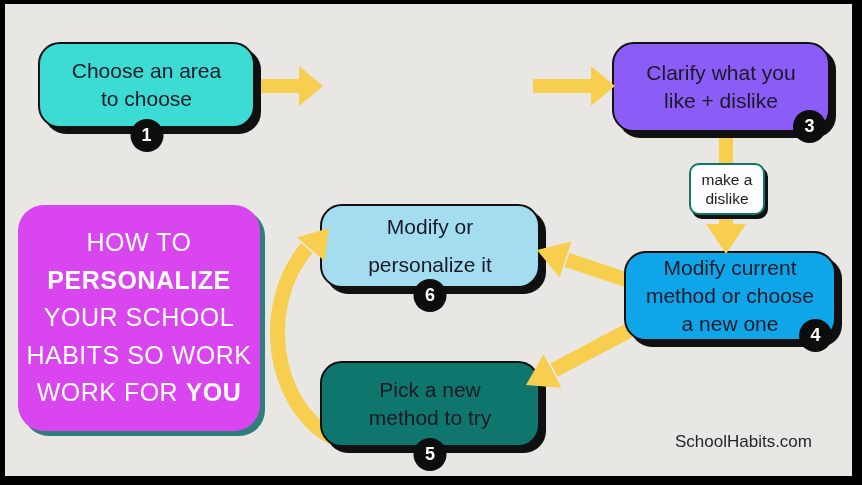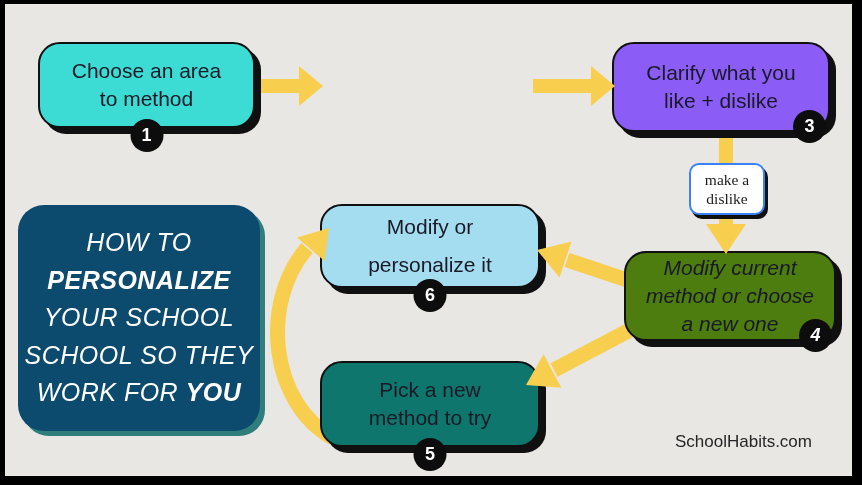--- a/index.html
+++ b/index.html
@@ -69,30 +69,29 @@
     line-height: 1.5;
     font-weight: 500;
   }
   .title-box .bold { font-weight: 800; }
 
   .choice-note {
     position: absolute;
     left: 684px; top: 159px;
     width: 76px; height: 52px;
     z-index: 4;
-    border: 2px solid #3b82f6;
+    border: 2px solid #0f766e;
     border-radius: 10px;
     box-shadow: 3px 4px 0 #101010;
     display: flex; flex-direction: column;
     align-items: center; justify-content: center;
     text-align: center;
     font-size: 15.5px;
     line-height: 1.25;
     color: #1c1c1c;
-    font-family: Liberation Serif, serif;
   }
 
   .watermark {
     position: absolute;
     right: 40px; bottom: 24px;
     z-index: 2;
     font-size: 17px;
     color: #262626;
   }
 
@@ -117,55 +116,55 @@
       <line class="shaft" x1="528" y1="82" x2="588" y2="82" stroke-width="14"></line>
       <line class="shaft" x1="721" y1="120" x2="721" y2="224" stroke-width="14"></line>
       <line class="shaft" x1="640" y1="282" x2="562" y2="256" stroke-width="15"></line>
       <line class="shaft" x1="640" y1="318" x2="549" y2="366" stroke-width="15"></line>
       <path class="shaft" d="M 328 434 C 266 400, 254 300, 302 244" stroke-width="15"></path>
     </g>
   </svg>
 
   <div class="step-box" id="step1" style="background: rgb(60, 219, 212);">
     <div>Choose an area</div>
-    <div>to method</div>
+    <div>to choose</div>
     <div class="badge badge-bc" style="background: rgb(13, 13, 13); color: rgb(255, 255, 255);">1</div>
   </div>
 
 
   <div class="step-box" id="step3" style="background: #8b5cf6;">
     <div>Clarify what you</div>
     <div>like + dislike</div>
     <div class="badge badge-br" style="background: rgb(13, 13, 13); color: rgb(255, 255, 255);">3</div>
   </div>
 
   <div class="step-box" id="step6" style="background: rgb(165, 221, 240); gap: 10px;">
     <div>Modify or</div>
     <div>personalize it</div>
     <div class="badge badge-bc" style="background: rgb(13, 13, 13); color: rgb(255, 255, 255);">6</div>
   </div>
 
-  <div class="step-box" id="step4" style="background: #4d7c0f; font-style: italic;">
+  <div class="step-box" id="step4" style="background: #0ea5e9;">
     <div>Modify current</div>
     <div>method or choose</div>
     <div>a new one</div>
     <div class="badge badge-br" style="background: rgb(13, 13, 13); color: rgb(255, 255, 255);">4</div>
   </div>
 
   <div class="step-box" id="step5" style="background: #0f766e;">
     <div>Pick a new</div>
     <div>method to try</div>
     <div class="badge badge-bc" style="background: rgb(13, 13, 13); color: rgb(255, 255, 255);">5</div>
   </div>
 
-  <div class="title-box" style="background: #0c4a6e; color: rgb(255, 255, 255); font-style: italic;">
+  <div class="title-box" style="background: #d946ef; color: rgb(255, 255, 255);">
     <div>HOW TO</div>
     <div class="bold">PERSONALIZE</div>
     <div>YOUR SCHOOL</div>
-    <div>SCHOOL SO THEY</div>
+    <div>HABITS SO WORK</div>
     <div>
       <span>WORK FOR</span>&nbsp;<span class="bold">YOU</span>
     </div>
   </div>
 
   <svg class="arrow-layer heads" viewBox="0 0 847 472">
     <g style="fill: rgb(248, 206, 79);">
       <polygon points="318,82 294,62 294,102"></polygon>
       <polygon points="610,82 586,62 586,102"></polygon>
       <polygon points="721,250 701,220 741,220"></polygon>

